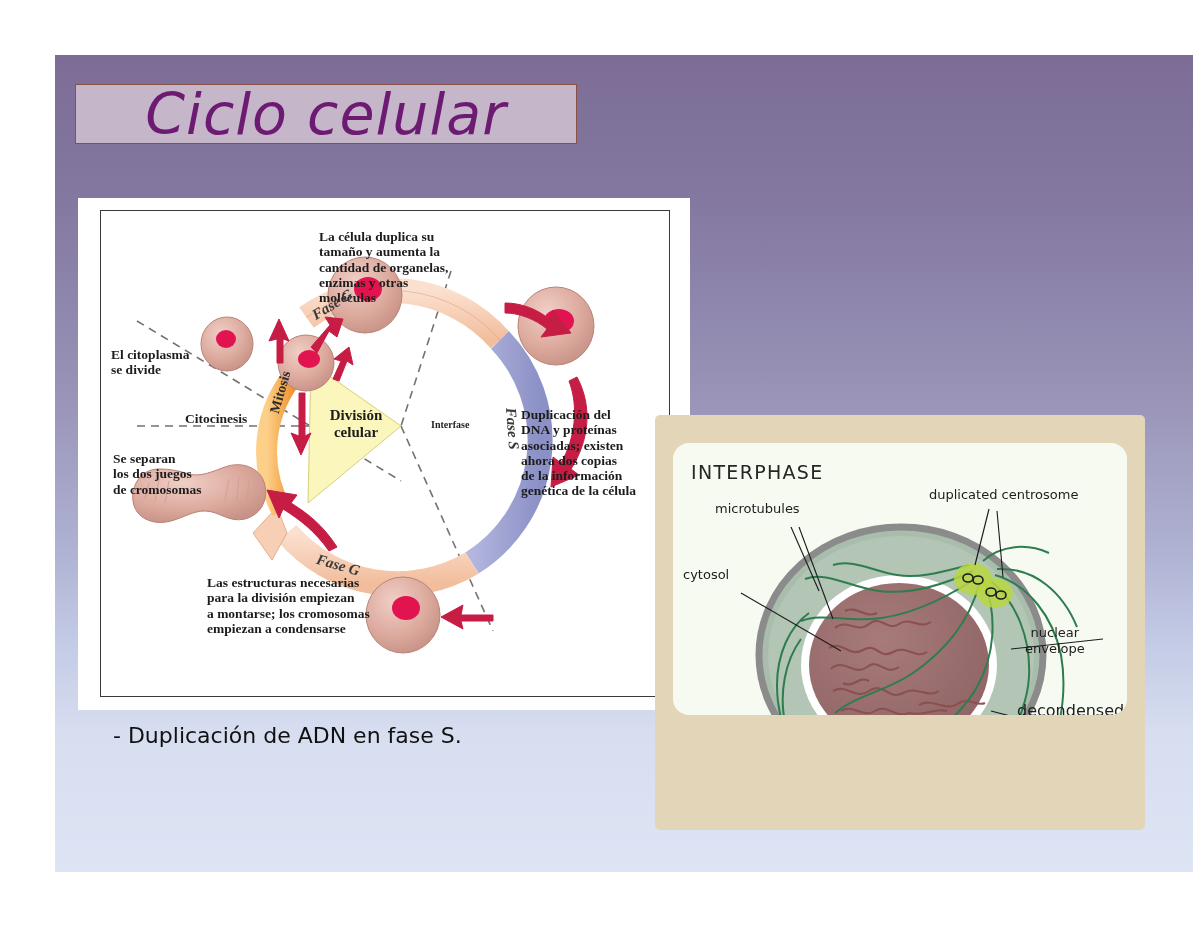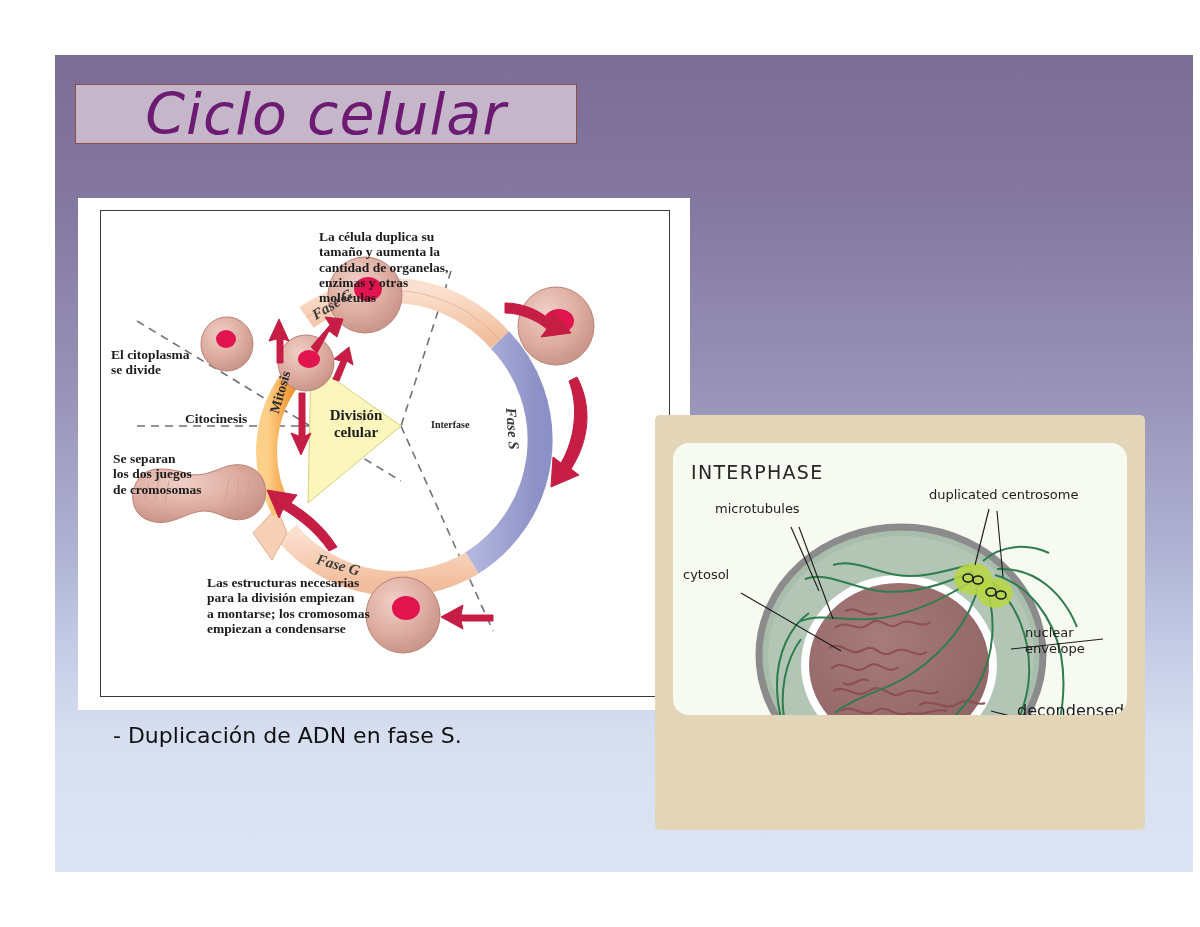--- a/index.html
+++ b/index.html
@@ -254,20 +254,26 @@
           <path d="M392,404 L360,404 L362,394 L340,406 L362,418 L360,410 L392,410 Z"></path>
         </g>
       </svg>
 
       <div class="cyc-txt sm" style="left: 218px; top: 18px; width: 152px; white-space: pre-line;">La célula duplica su
 tamaño y aumenta la
 cantidad de organelas,
 enzimas y otras
 moléculas</div>
 
+      <div class="cyc-txt sm" style="left: 420px; top: 196px; width: 150px; white-space: pre-line;">Duplicación del
+DNA y proteínas
+asociadas; existen
+ahora dos copias
+de la información
+genética de la célula</div>
 
       <div class="cyc-txt sm" style="left: 106px; top: 364px; width: 230px; white-space: pre-line;">Las estructuras necesarias
 para la división empiezan
 a montarse; los cromosomas
 empiezan a condensarse</div>
 
       <div class="cyc-txt sm" style="left: 10px; top: 136px; width: 120px; white-space: pre-line;">El citoplasma
 se divide</div>
 
       <div class="cyc-txt sm" style="left: 84px; top: 200px; white-space: pre-line;">Citocinesis</div>
@@ -360,21 +366,21 @@
       </svg>
 
       <div id="ip-heading" class="ip-txt" style="left: 18px; top: 18px; white-space: pre-line;">INTERPHASE</div>
 
       <div class="ip-txt" style="left: 42px; top: 58px; font-size: 13px; white-space: pre-line;">microtubules</div>
 
       <div class="ip-txt" style="left: 10px; top: 124px; font-size: 13px; white-space: pre-line;">cytosol</div>
 
       <div class="ip-txt" style="left: 256px; top: 44px; font-size: 13px; white-space: pre-line;">duplicated centrosome</div>
 
-      <div class="ip-txt" style="left: 352px; top: 182px; font-size: 13px; white-space: pre-line;">nuclear
+      <div class="ip-txt" style="left: 352px; top: 182px; font-size: 13px; white-space: pre-line; text-align: center;">nuclear
 envelope</div>
 
       <div class="ip-txt" style="left: 344px; top: 258px; font-size: 16px; white-space: pre-line;">decondensed
 chromosomes
 in nucleus</div>
 
       <div class="ip-txt" style="left: 30px; top: 288px; font-size: 13px; white-space: pre-line;">plasma
 membrane</div>
 
     </div>

